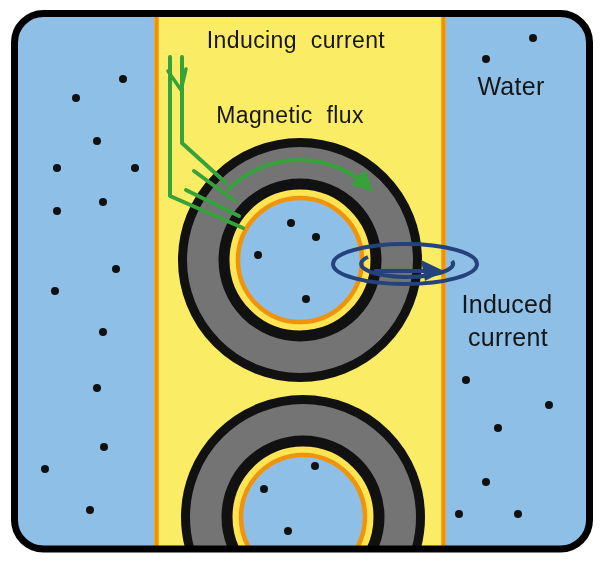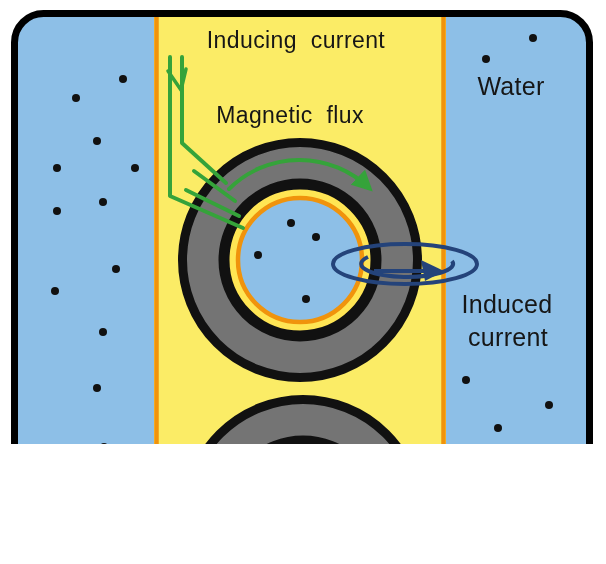--- a/index.html
+++ b/index.html
@@ -1,16 +1,16 @@
 <!DOCTYPE html>
 <html style="--water-blue: #8dbfe7; --conduit-yellow: #fbec66; --ring-gray: #747474; --outline-black: #111111; --orange-accent: #f0930c; --inducing-green: #35a33a; --induced-navy: #24437a; --inner-gap-yellow: #ffe554; --frame-black: #000000;"><head>
 <meta charset="utf-8">
 <style>
   html,body{margin:0;padding:0;background:#fff;}
-  .stage{position:relative;width:606px;height:444px;background:#fff;overflow:hidden;
+  .stage{position:relative;width:606px;height:564px;background:#fff;overflow:hidden;
          font-family:"Liberation Sans", sans-serif;}
   svg{display:block;}
   text{font-family:"Liberation Sans", sans-serif;fill:#161616;}
   .lbl{font-size:23px;letter-spacing:.4px;word-spacing:7px;}
   .lbl-big{font-size:25px;letter-spacing:.3px;}
   .green-stroke{stroke:var(--inducing-green);fill:none;}
   .navy-stroke{stroke:var(--induced-navy);fill:none;}
 </style>
 </head>
 <body>

